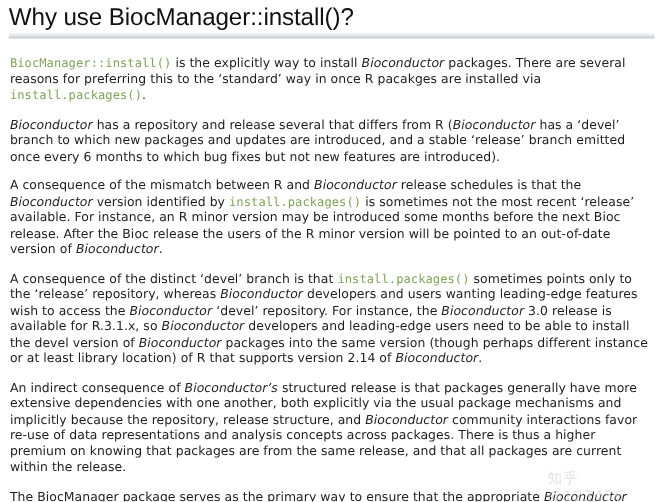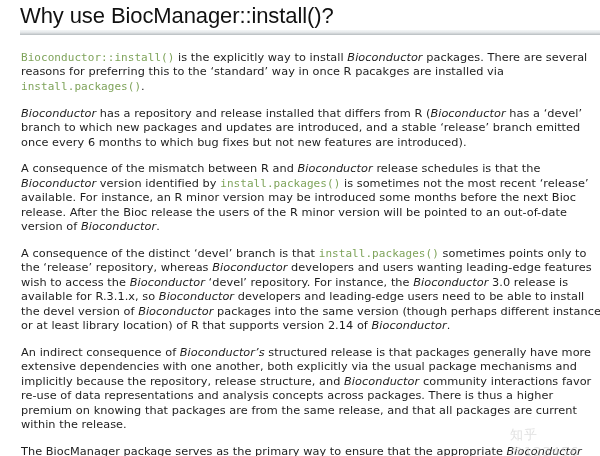--- a/index.html
+++ b/index.html
@@ -10,21 +10,21 @@
     body {
       width: 600px;
       height: 456px;
       overflow: hidden;
       position: relative;
       font-family: "DejaVu Sans", sans-serif;
       color: #1e1e1e;
     }
     .page {
       position: absolute;
-      left: 12px;
+      left: 0;
       top: 0;
       width: 504px;
       height: 456px;
     }
     h2.title {
       position: absolute;
       left: 8px;
       top: 2px;
       margin: 0;
       font-family: "Liberation Sans", sans-serif;
@@ -78,23 +78,23 @@
 </head>
 <body>
 
 <div class="page">
 
   <h2 class="title">Why use BiocManager::install()?</h2>
   <div class="title-bar"></div>
 
   <div class="content">
 
-    <p><code>Bioconductor::install()</code><span> is the explicitly way to install </span><em>Bioconductor</em><span> packages. There are several reasons for preferring this to the ‘standard’ way in once R pacakges are installed via </span><code>install.packages()</code><span>.</span></p>
+    <p><code>BiocManager::install()</code><span> is the explicitly way to install </span><em>Bioconductor</em><span> packages. There are several reasons for preferring this to the ‘standard’ way in once R pacakges are installed via </span><code>install.packages()</code><span>.</span></p>
 
-    <p><em>Bioconductor</em><span> has a repository and release installed that differs from R (</span><em>Bioconductor</em><span> has a ‘devel’ branch to which new packages and updates are introduced, and a stable ‘release’ branch emitted once every 6 months to which bug fixes but not new features are introduced).</span></p>
+    <p><em>Bioconductor</em><span> has a repository and release several that differs from R (</span><em>Bioconductor</em><span> has a ‘devel’ branch to which new packages and updates are introduced, and a stable ‘release’ branch emitted once every 6 months to which bug fixes but not new features are introduced).</span></p>
 
     <p><span>A consequence of the mismatch between R and </span><em>Bioconductor</em><span> release schedules is that the </span><em>Bioconductor</em><span> version identified by </span><code>install.packages()</code><span> is sometimes not the most recent ‘release’ available. For instance, an R minor version may be introduced some months before the next Bioc release. After the Bioc release the users of the R minor version will be pointed to an out-of-date version of </span><em>Bioconductor</em><span>.</span></p>
 
     <p><span>A consequence of the distinct ‘devel’ branch is that </span><code>install.packages()</code><span> sometimes points only to the ‘release’ repository, whereas </span><em>Bioconductor</em><span> developers and users wanting leading-edge features wish to access the </span><em>Bioconductor</em><span> ‘devel’ repository. For instance, the </span><em>Bioconductor</em><span> 3.0 release is available for R.3.1.x, so </span><em>Bioconductor</em><span> developers and leading-edge users need to be able to install the devel version of </span><em>Bioconductor</em><span> packages into the same version (though perhaps different instance or at least library location) of R that supports version 2.14 of </span><em>Bioconductor</em><span>.</span></p>
 
     <p><span>An indirect consequence of </span><em>Bioconductor’s</em><span> structured release is that packages generally have more extensive dependencies with one another, both explicitly via the usual package mechanisms and implicitly because the repository, release structure, and </span><em>Bioconductor</em><span> community interactions favor re-use of data representations and analysis concepts across packages. There is thus a higher premium on knowing that packages are from the same release, and that all packages are current within the release.</span></p>
 
     <p><span>The BiocManager package serves as the primary way to ensure that the appropriate </span><em>Bioconductor</em></p>
 
   </div>

